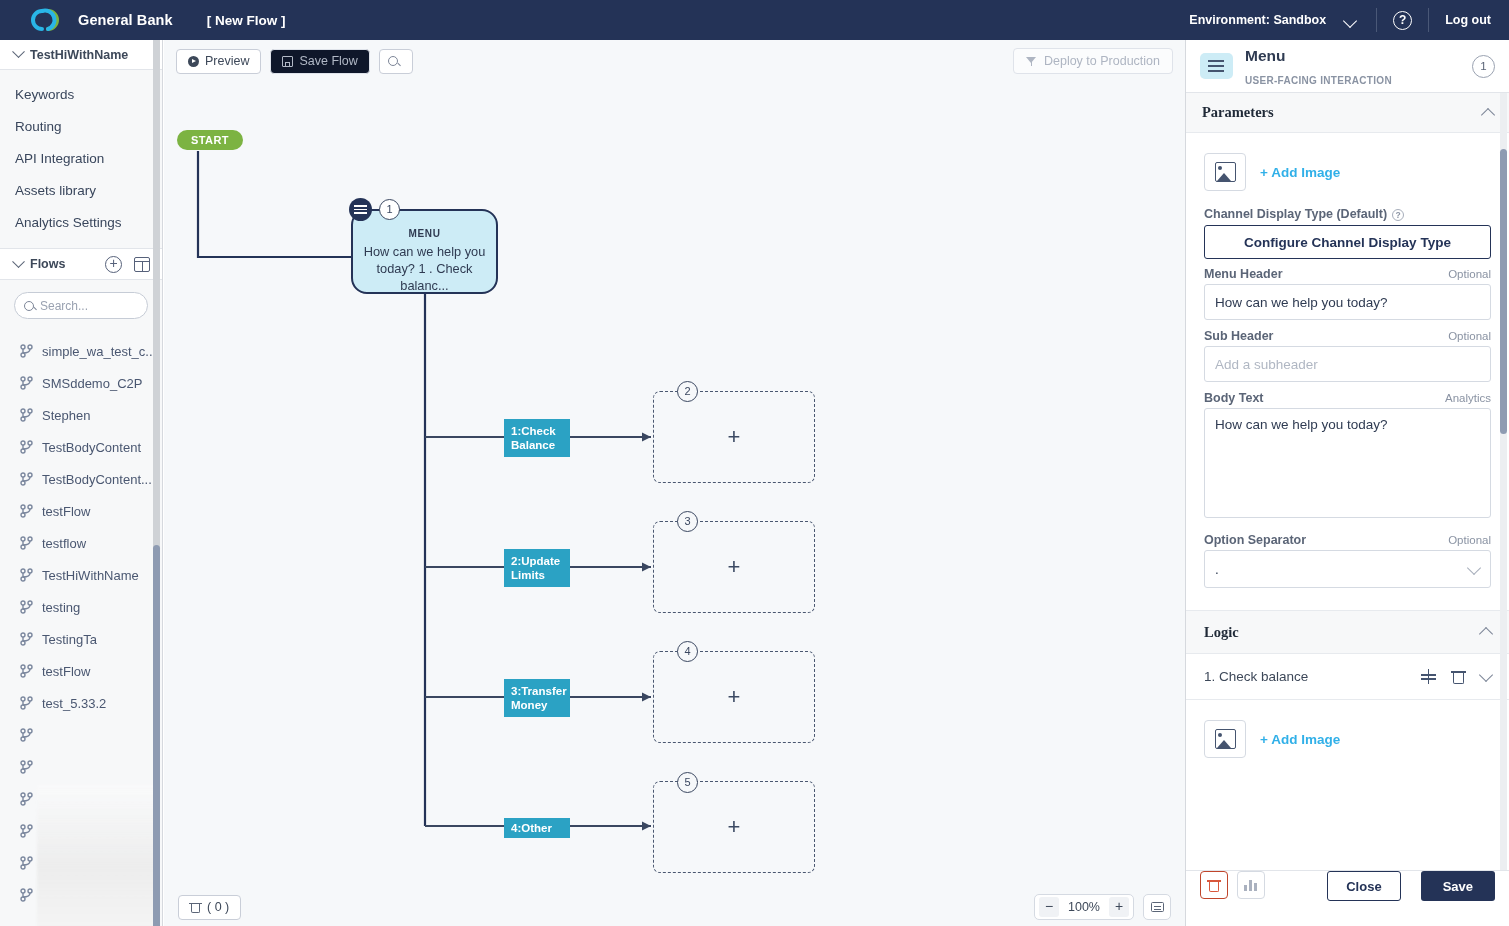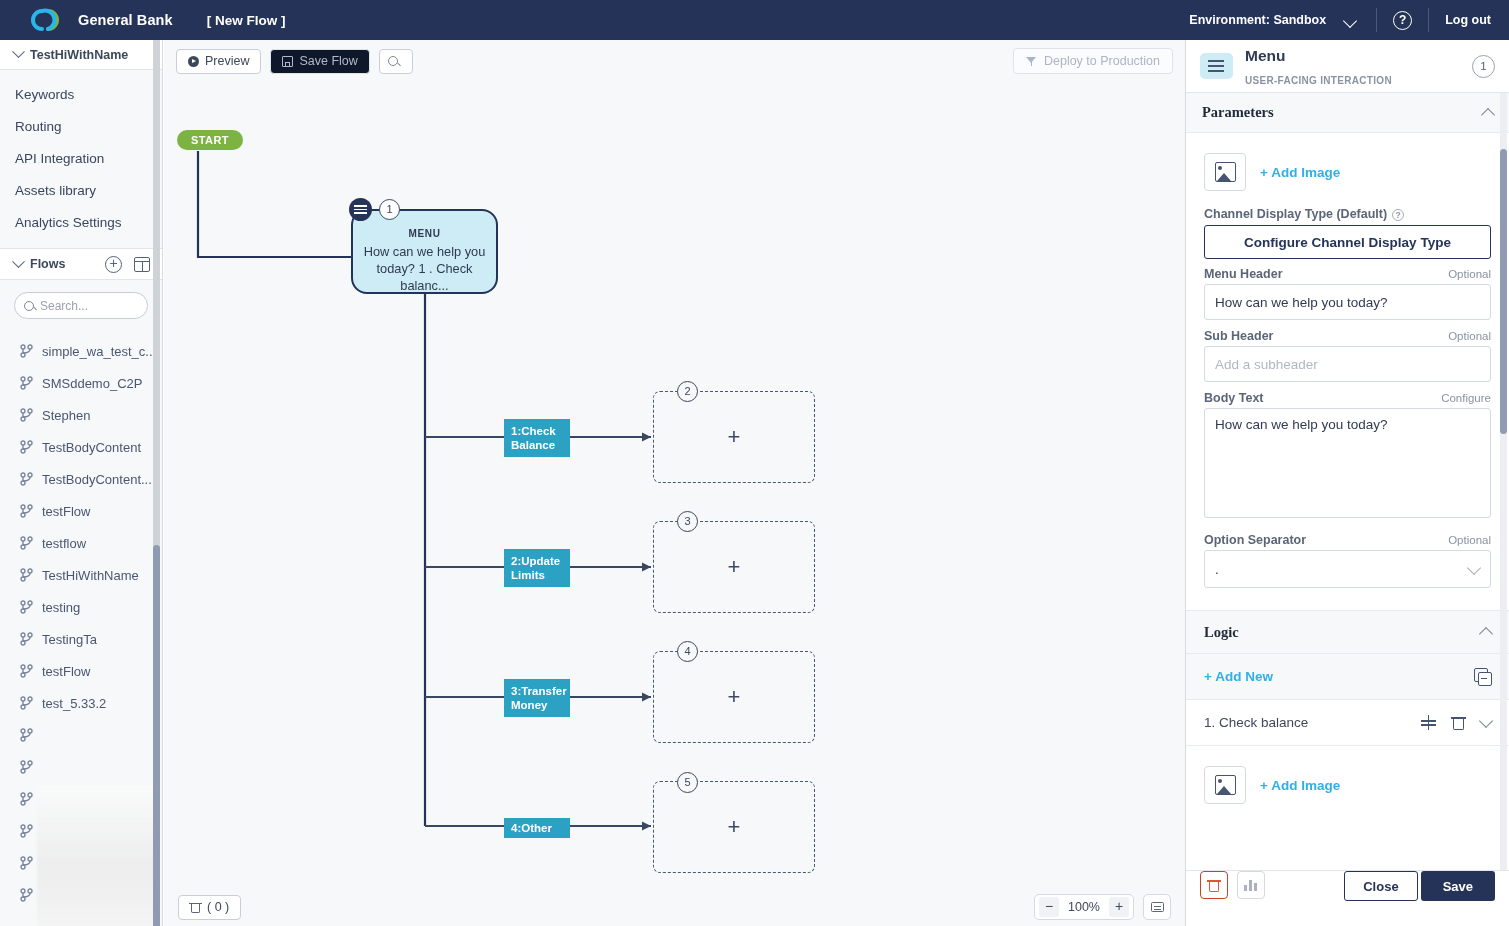--- a/index.html
+++ b/index.html
@@ -377,21 +377,21 @@
   .bars-ico { width:14px; height:12px; position:relative; }
   .bars-ico b { position:absolute; bottom:0; width:3px; background:#aab1bf; display:block; }
   .bars-ico b:nth-child(1){ left:0; height:6px; }
   .bars-ico b:nth-child(2){ left:5px; height:11px; }
   .bars-ico b:nth-child(3){ left:10px; height:8px; }
   .btn-close {
     margin-left: auto; height: 30px; padding: 0 18px; border: 1.4px solid #243357;
     border-radius: 3px; background:#fff; color:#243357; font-size:13px; font-weight:bold; cursor:pointer;
   }
   .btn-save {
-    margin-left: 3px; height: 30px; padding: 0 22px; border: none;
+    margin-left: 20px; height: 30px; padding: 0 22px; border: none;
     border-radius: 3px; background:#243357; color:#fff; font-size:13px; font-weight:bold; cursor:pointer;
   }
   .panel-scroll-track {
     position:absolute; right:2px; top:0; width:7px; height:100%; background:#eceef1;
   }
   .panel-scroll-thumb {
     position:absolute; right:2px; top:56px; width:7px; height:285px;
     background:#8e9bb2; border-radius:4px;
   }
 </style>
@@ -761,21 +761,21 @@
         <input class="txt-input" value="How can we help you today?" style="">
 
         <div class="fld-label-row" style="margin-top:9px;">
           <span class="fld-label">Sub Header</span>
           <span class="fld-opt">Optional</span>
         </div>
         <input class="txt-input" placeholder="Add a subheader" style="">
 
         <div class="fld-label-row" style="margin-top:9px;">
           <span class="fld-label">Body Text</span>
-          <span class="fld-opt">Configure</span>
+          <span class="fld-opt">Analytics</span>
         </div>
         <textarea class="txt-area" style="">How can we help you today?</textarea>
 
         <div class="fld-label-row" style="margin-top:11px;">
           <span class="fld-label">Option Separator</span>
           <span class="fld-opt">Optional</span>
         </div>
         <div class="select-wrap">
           <div class="select-box">
             <span>.</span>
@@ -784,26 +784,20 @@
         </div>
       </div>
 
       <div style="height:22px"></div>
 
       <div class="logic-head">
         <span class="sect-title">Logic</span>
         <span class="chev-up"></span>
       </div>
 
-      <div class="logic-add-row">
-        <span class="link-blue">+ Add New</span>
-        <span class="copy-ico">
-            <span class="copy-minus"></span>
-          </span>
-      </div>
 
       <div class="logic-item">
         <span class="name">1. Check balance</span>
         <span class="logic-icons">
           <span class="drag-ico">
               <span></span>
               <span></span>
             </span>
           <span class="trash2"></span>
           <span class="chev-dn"></span>

